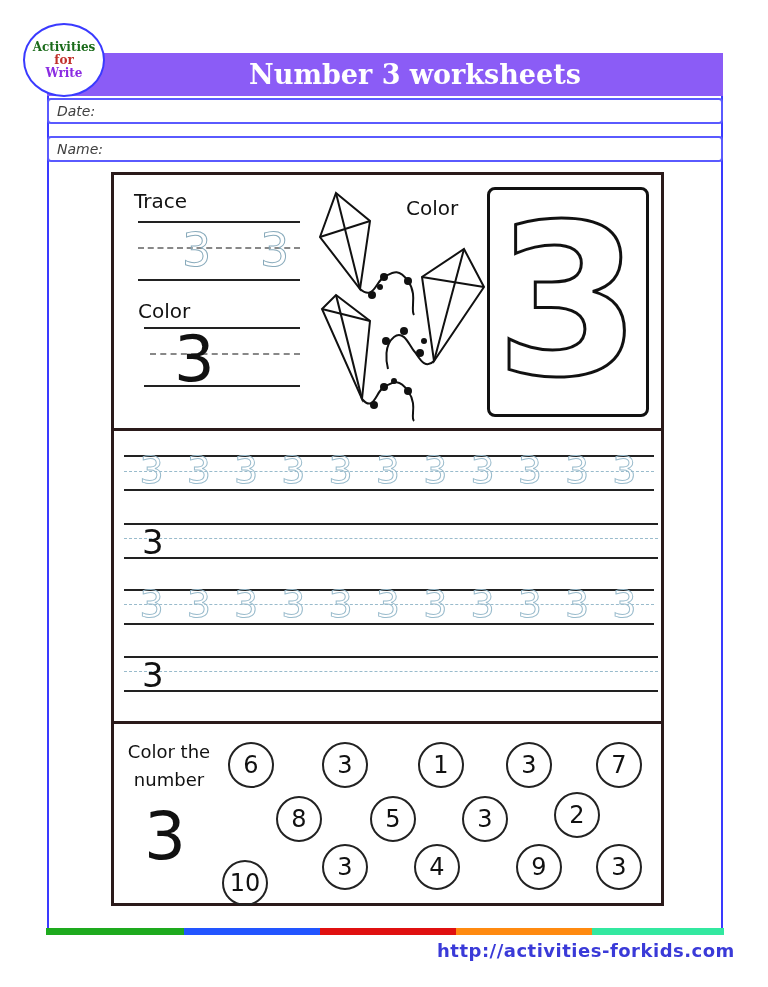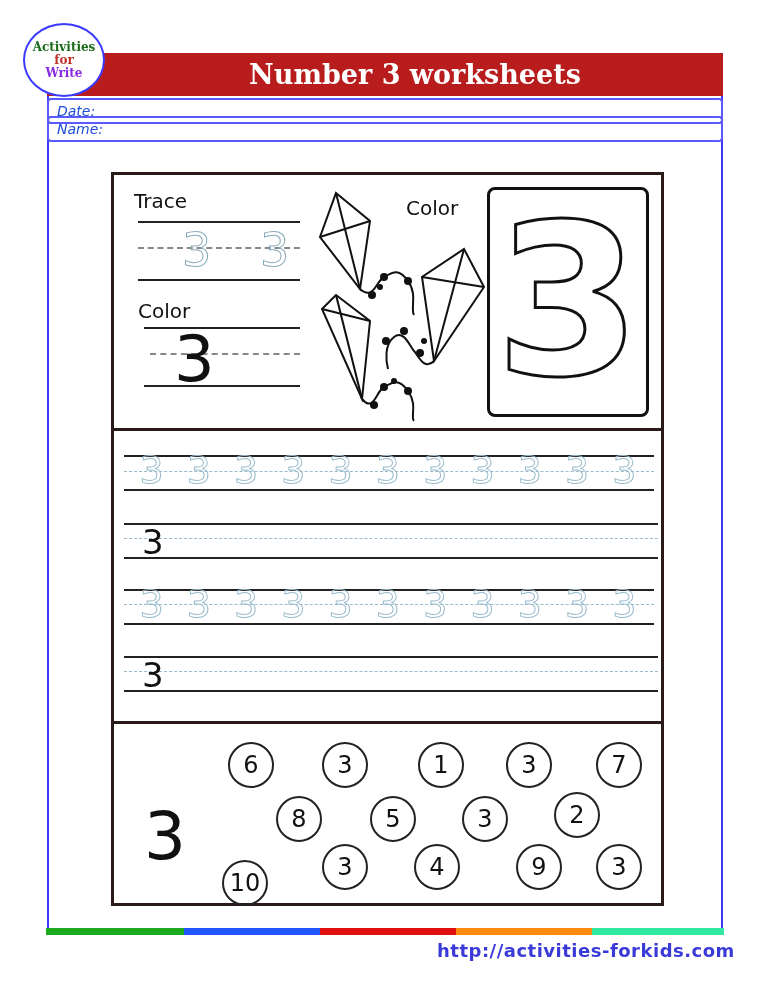--- a/index.html
+++ b/index.html
@@ -1,24 +1,24 @@
 <!DOCTYPE html>
 <html><head>
 <meta charset="utf-8">
 <style>
   html,body{margin:0;padding:0;background:#fff;}
   body{width:768px;height:987px;position:relative;overflow:hidden;font-family:"DejaVu Sans",sans-serif;}
   .logo{position:absolute;left:23px;top:23px;width:78px;height:70px;border:2px solid #3a3aff;border-radius:50%;background:#fff;z-index:3;
         display:flex;flex-direction:column;align-items:center;justify-content:center;font-family:"DejaVu Serif",serif;font-weight:bold;font-size:12px;line-height:13px;}
   .logo span{display:block;}
-  .banner{position:absolute;left:47px;top:53px;width:676px;height:43px;background:#b91c1c;color:#fff;
+  .banner{position:absolute;left:47px;top:53px;width:676px;height:43px;background:#8b5cf6;color:#fff;
           font-family:"DejaVu Serif",serif;font-weight:bold;font-size:27px;display:flex;align-items:center;justify-content:center;padding-left:60px;box-sizing:border-box;}
   .frame{position:absolute;left:47px;top:96px;width:676px;height:832px;border-left:2px solid #3a3aff;border-right:2px solid #3a3aff;box-sizing:border-box;}
   .field{position:absolute;left:47px;width:676px;height:26px;border:2px solid #5a5aff;border-radius:4px;box-sizing:border-box;
-         color:#1d4ed8;font-size:14px;font-style:italic;padding-left:8px;line-height:22px;font-family:"DejaVu Sans",sans-serif;}
+         color:#404040;font-size:14px;font-style:italic;padding-left:8px;line-height:22px;font-family:"DejaVu Sans",sans-serif;}
   .panel{position:absolute;left:111px;top:172px;width:553px;height:734px;border:3px solid #2a1a1a;box-sizing:border-box;}
   .sec{position:absolute;left:0;width:547px;box-sizing:border-box;}
   .sec1{top:0;height:256px;border-bottom:3px solid #2a1a1a;}
   .sec2{top:256px;height:293px;border-bottom:3px solid #2a1a1a;}
   .sec3{top:549px;height:179px;}
   .lbl{position:absolute;font-size:20px;color:#111;font-family:"DejaVu Sans",sans-serif;}
   .line{position:absolute;height:2px;background:#222;}
   .dash{position:absolute;height:0;border-top:2px dashed #888;}
   .ghost{position:absolute;font-size:46px;color:transparent;-webkit-text-stroke:1px #8ab;font-family:"DejaVu Sans",sans-serif;line-height:46px;}
   .solid3{position:absolute;font-size:64px;color:#111;line-height:64px;font-family:"DejaVu Sans",sans-serif;}
@@ -39,21 +39,21 @@
 <div class="logo">
   <span style="color:#1a6b1a">Activities</span>
   <span style="color:#c0302a">for</span>
   <span style="color:#8a2be2">Write</span>
 </div>
 
 <div class="banner">Number 3 worksheets</div>
 <div class="frame"></div>
 
 <div class="field" style="top:98px"><span>Date:</span></div>
-<div class="field" style="top:116px"><span>Name:</span></div>
+<div class="field" style="top:136px"><span>Name:</span></div>
 
 <div class="panel">
 
   <div class="sec sec1">
     <div class="lbl" style="left:20px;top:14px">Trace</div>
     <div class="line" style="left:24px;top:46px;width:162px"></div>
     <div class="dash" style="left:24px;top:72px;width:162px"></div>
     <div class="line" style="left:24px;top:104px;width:162px"></div>
     <div class="ghost" style="left:68px;top:52px">3</div>
     <div class="ghost" style="left:146px;top:52px">3</div>
@@ -141,20 +141,24 @@
         <span>3</span>
     </div>
 
     <div class="line" style="left:10px;top:225px;width:534px"></div>
     <div class="dash" style="left:10px;top:240px;width:534px;border-top:1px dashed #9bc"></div>
     <div class="line" style="left:10px;top:259px;width:534px"></div>
     <div class="row3" style="left:28px;top:227px">3</div>
   </div>
 
   <div class="sec sec3">
+    <div class="lbl" style="left:10px;top:14px;font-size:18px;text-align:center;width:90px;line-height:28px">
+      <div>Color the</div>
+        <div>number</div>
+    </div>
     <div style="position:absolute;left:30px;top:80px;font-size:66px;line-height:66px;color:#111">3</div>
 
     <div class="circle" style="left:114px;top:18px">6</div>
     <div class="circle" style="left:208px;top:18px">3</div>
     <div class="circle" style="left:304px;top:18px">1</div>
     <div class="circle" style="left:392px;top:18px">3</div>
     <div class="circle" style="left:482px;top:18px">7</div>
 
     <div class="circle" style="left:162px;top:72px">8</div>
     <div class="circle" style="left:256px;top:72px">5</div>

